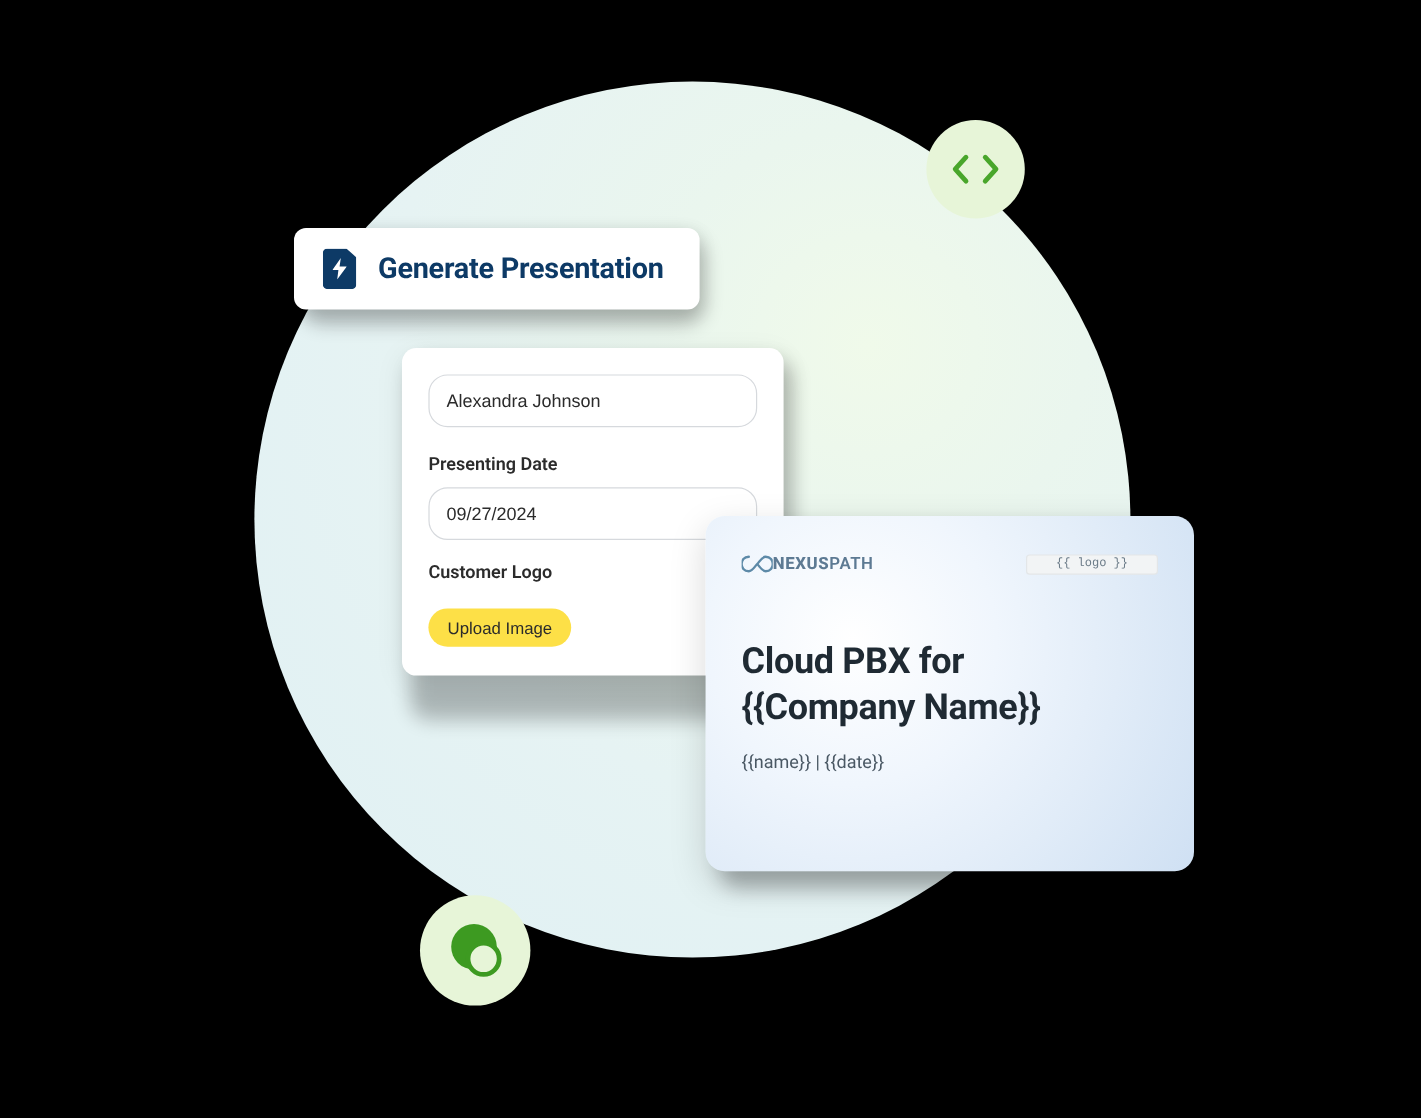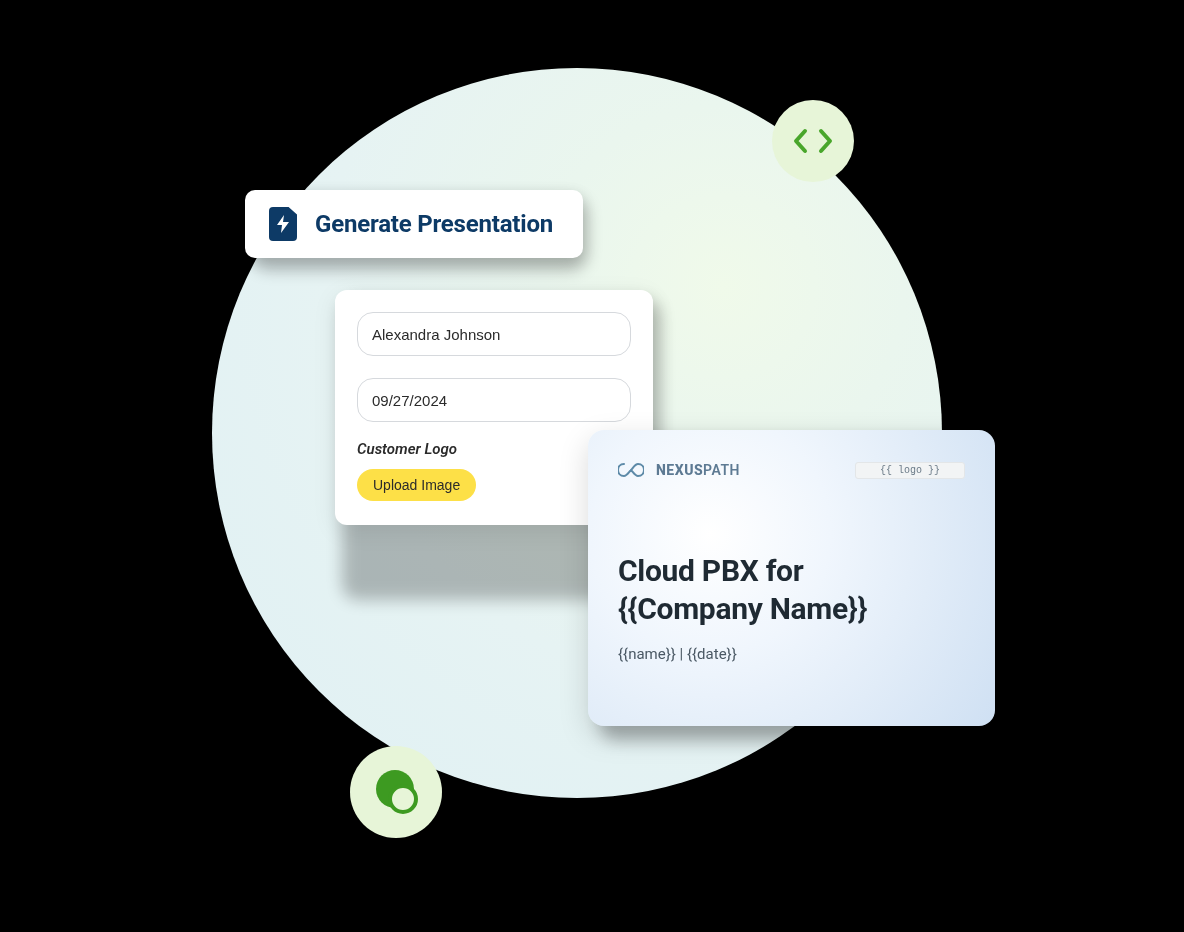--- a/index.html
+++ b/index.html
@@ -139,41 +139,41 @@
     }
     .slide-header {
       display: flex;
       align-items: center;
       justify-content: space-between;
       height: 24px;
     }
     .brand {
       display: flex;
       align-items: flex-end;
-      gap: 12px;
+      gap: 0;
     }
     .brand-icon svg { display: block; }
     .brand-text {
       font-size: 14px;
       font-weight: 600;
       letter-spacing: 0.5px;
       color: #5d7a93;
     }
     .brand-text .bold { font-weight: 800; }
     .logo-chip {
       font-size: 10px;
       color: #6b7b88;
       background: #f2f4f5;
       border: 1px solid #e3e6e8;
       border-radius: 3px;
       padding: 2px 24px;
       font-family: Liberation Mono, monospace;
     }
     .slide-title {
-      margin-top: 70px;
+      margin-top: 51px;
       font-size: 30px;
       line-height: 1.25;
       font-weight: 700;
       color: #1f2a33;
       letter-spacing: -0.3px;
     }
     .slide-sub {
       margin-top: 18px;
       font-size: 15px;
       color: #4a5864;
@@ -225,23 +225,24 @@
       <svg width="12" height="18" viewBox="0 0 12 18">
         <path d="M7 0 L0 10 L5 10 L4 18 L12 7 L6 7 Z" fill="#fff"></path>
       </svg>
     </span>
     <span class="gen-text">Generate Presentation</span>
   </div>
 
   <div class="form-card">
     <input class="form-input" value="Alexandra Johnson" style="">
 
+    <div class="form-label">Presenting Date</div>
     <input class="form-input" value="09/27/2024" style="">
 
-    <div class="form-label" style="margin-bottom:11px;font-style:italic;">Customer Logo</div>
+    <div class="form-label" style="margin-bottom:21px;">Customer Logo</div>
     <button class="upload-pill">Upload Image</button>
   </div>
 
   <div class="slide-card">
     <div class="slide-header">
       <div class="brand">
         <span class="brand-icon">
           <svg width="26" height="16" viewBox="0 0 26 16">
             <path d="M6 2 C2 2 0 5 0 8 C0 11 2 14 6 14 C9 14 11 10 13 8 C15 6 17 2 20 2 C24 2 26 5 26 8 C26 11 24 14 20 14 C17 14 15 10 13 8" fill="none" stroke="#5d8aa8" stroke-width="2" stroke-linecap="round"></path>
           </svg>

